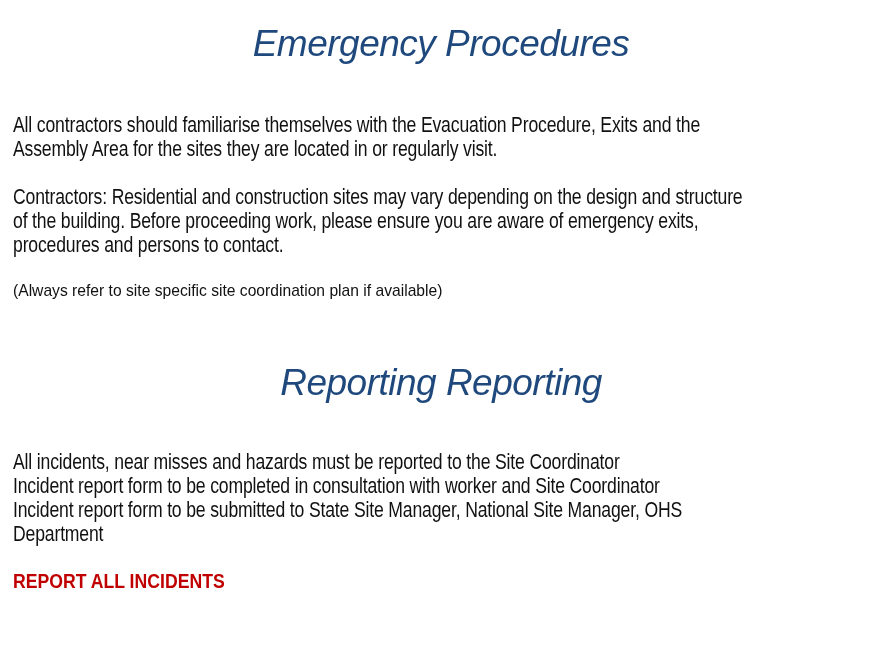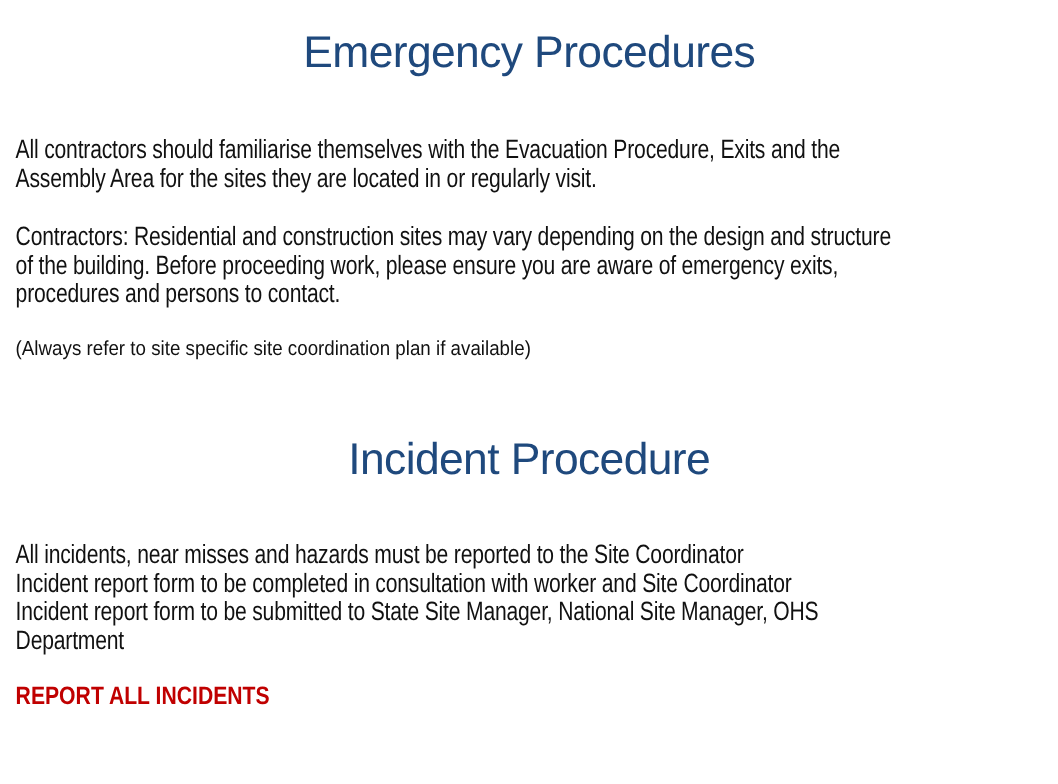--- a/index.html
+++ b/index.html
@@ -22,20 +22,21 @@
   }
   .heading {
     position: absolute;
     left: 0; width: 882px;
     text-align: center;
     color: var(--heading-color);
     font-size: 37px;
     font-weight: 400;
     letter-spacing: -0.5px;
     white-space: nowrap;
+    font-style: italic;
   }
   .heading--emergency { top: 23px; }
   .heading--incident  { top: 362px; }
   .para {
     position: absolute;
     left: 13px;
     color: var(--body-color);
     font-size: 22px;
     line-height: 24px;
     letter-spacing: -0.2px;
@@ -82,21 +83,21 @@
   </div>
 
   <div class="para para--contractors">
     <span class="line">Contractors: Residential and construction sites may vary depending on the design and structure</span>
     <span class="line">of the building. Before proceeding work, please ensure you are aware of emergency exits,</span>
     <span class="line">procedures and persons to contact.</span>
   </div>
 
   <div class="note">(Always refer to site specific site coordination plan if available)</div>
 
-  <div class="heading heading--incident">Incident Procedure</div>
+  <div class="heading heading--incident">Reporting Reporting</div>
 
   <div class="para para--reporting">
     <span class="line">All incidents, near misses and hazards must be reported to the Site Coordinator</span>
     <span class="line">Incident report form to be completed in consultation with worker and Site Coordinator</span>
     <span class="line">Incident report form to be submitted to State Site Manager, National Site Manager, OHS</span>
     <span class="line">Department</span>
   </div>
 
   <div class="alert">REPORT ALL INCIDENTS</div>
 

